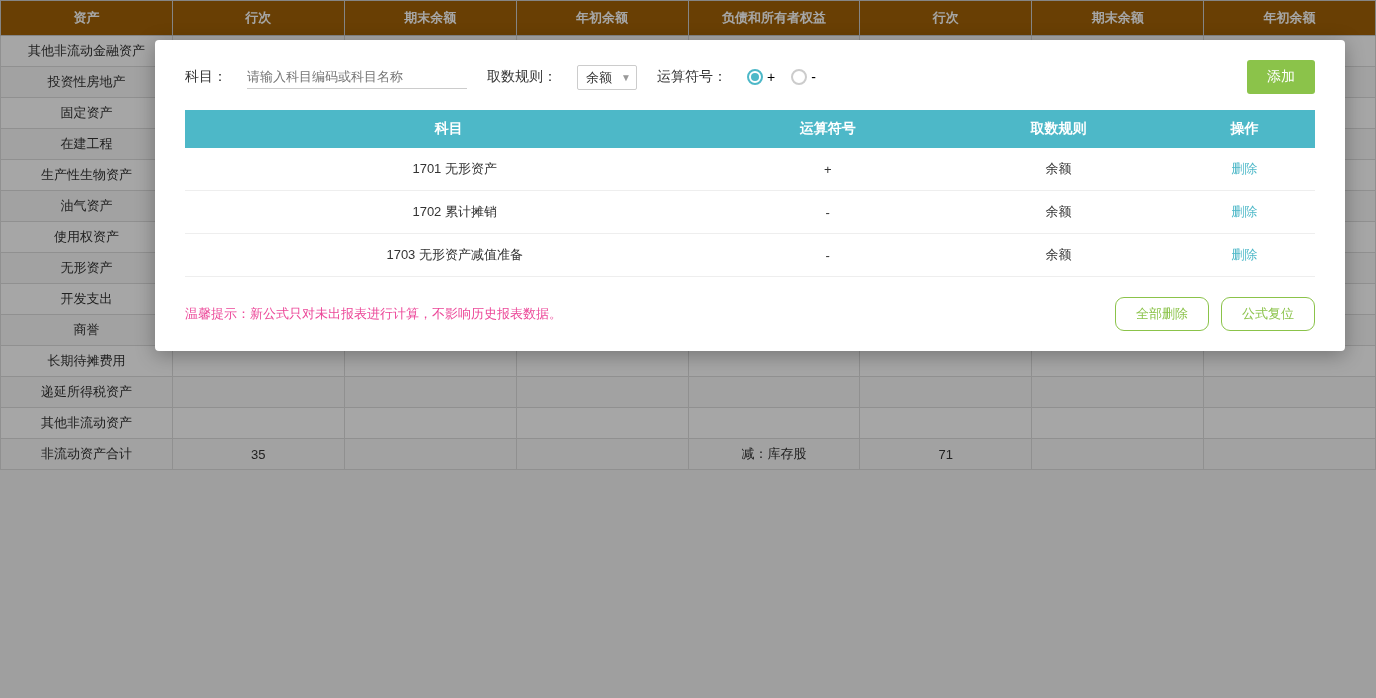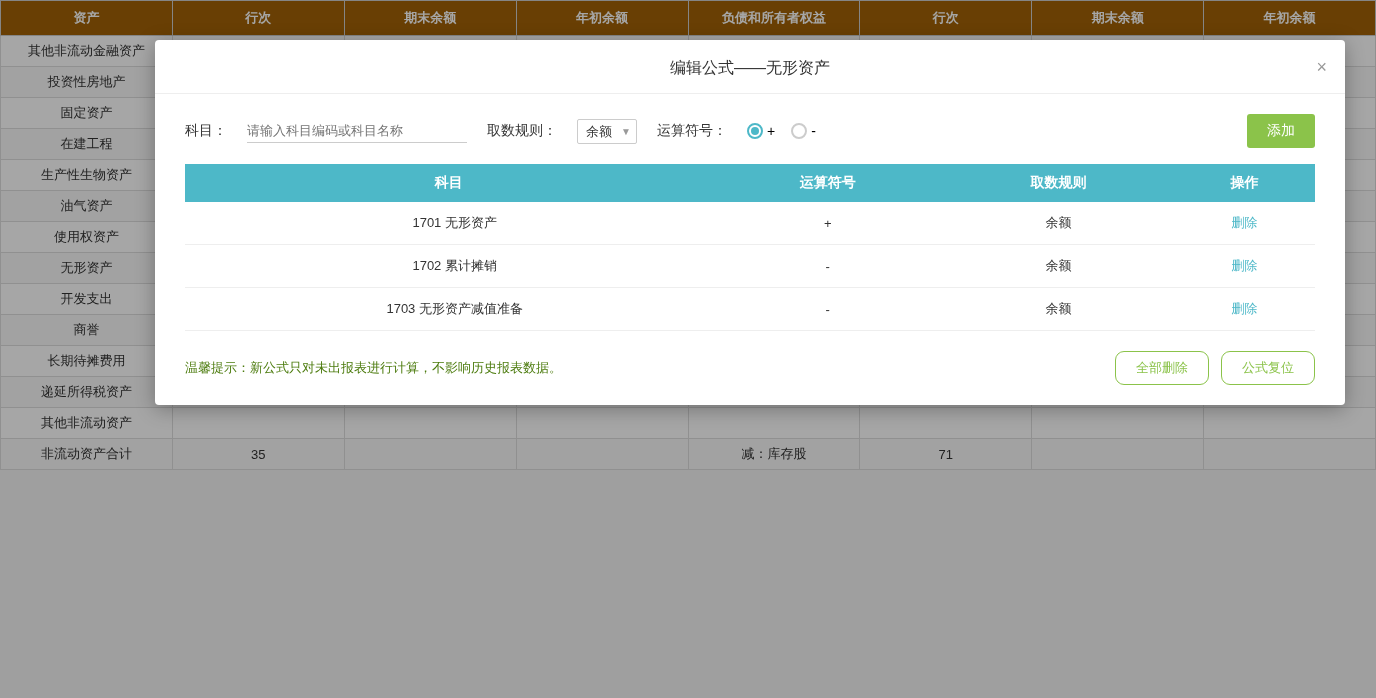--- a/index.html
+++ b/index.html
@@ -238,21 +238,21 @@
 
     
     .modal-footer {
       display: flex;
       align-items: center;
       justify-content: space-between;
       padding: 20px 30px 0;
     }
 
     .footer-tip {
-      color: #4d7c0f;
+      color: #ec4899;
       font-size: 13px;
     }
 
     .footer-btns {
       display: flex;
       gap: 12px;
     }
 
     .btn-outline {
       background: #fff;
@@ -425,24 +425,20 @@
           <td></td>
         </tr>
       </tbody>
   </table>
 </div>
 
 <div class="overlay"></div>
 
 <div class="modal">
 
-  <div class="modal-header">
-    <span class="modal-title">编辑公式——无形资产</span>
-    <span class="modal-close">×</span>
-  </div>
 
   <div class="form-row">
     <span class="form-label">科目：</span>
     <input class="form-input" type="text" placeholder="请输入科目编码或科目名称" style="">
 
     <span class="form-label">取数规则：</span>
     <div class="select-wrap">
       <select class="form-select">
         <option>余额</option>
         <option>借方</option>

